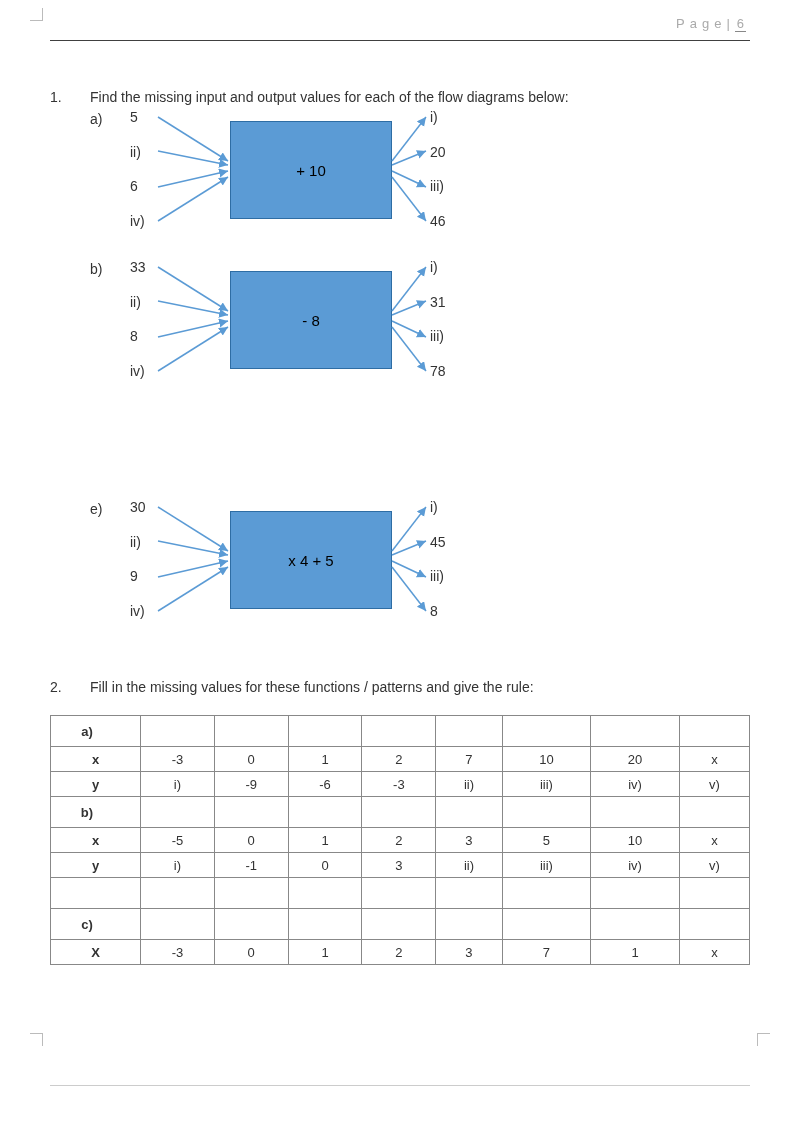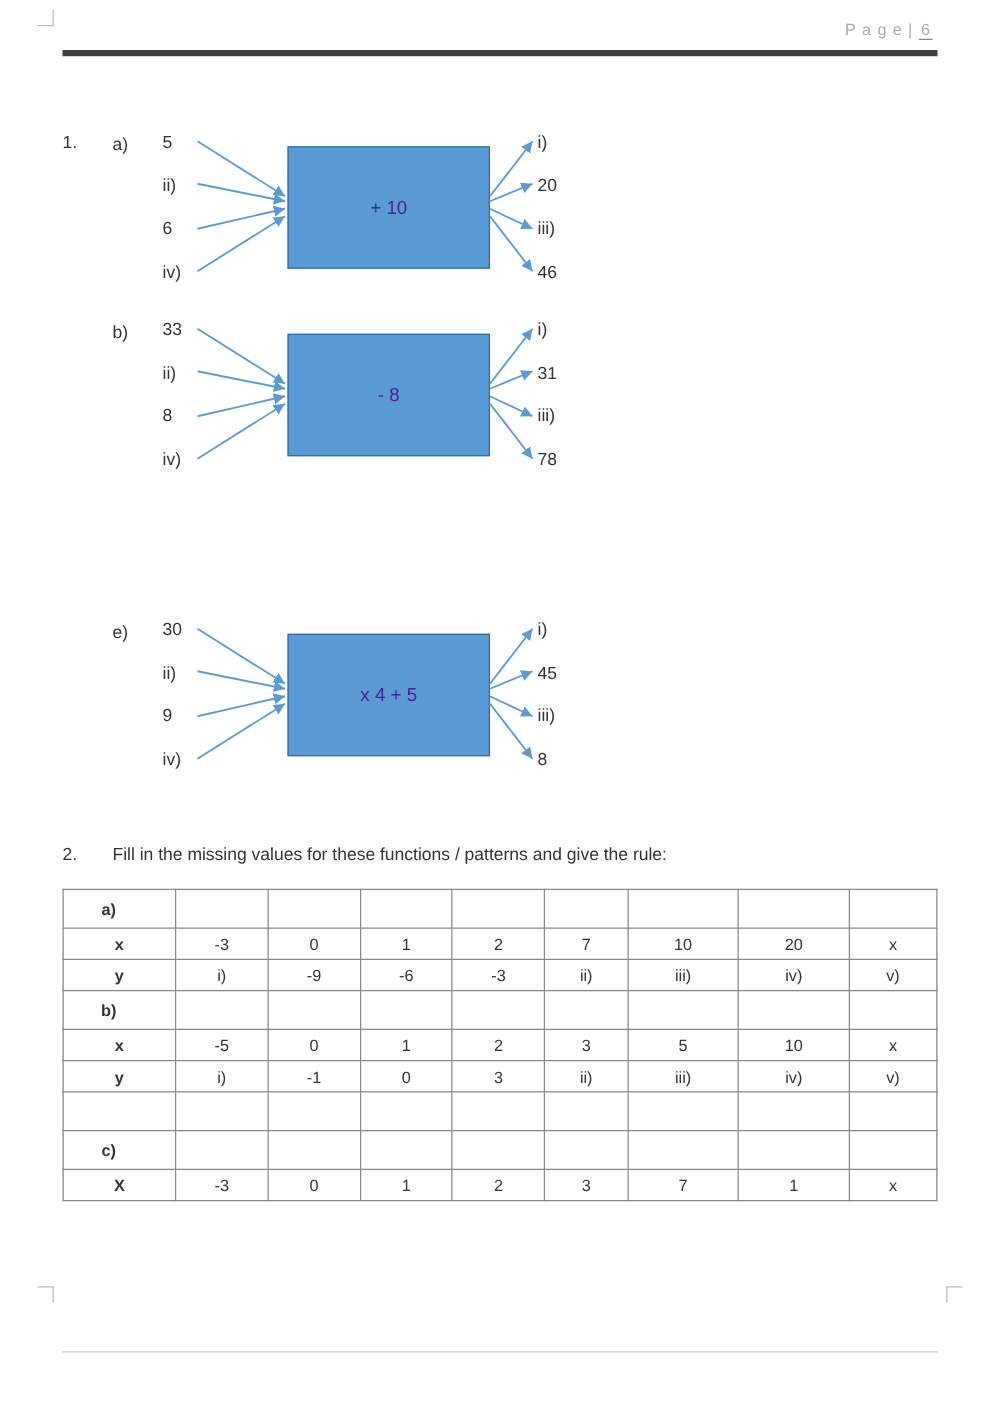--- a/index.html
+++ b/index.html
@@ -10,24 +10,24 @@
     color: #333;
     background: #fff;
     width: 800px;
   }
   .page {
     padding: 20px 50px 60px 50px;
     position: relative;
     box-sizing: border-box;
   }
   .header {
-    border-bottom: 5px solid #404040;
+    border-bottom: 1px solid #404040;
     height: 20px;
     position: relative;
-    margin-bottom: 60px;
+    margin-bottom: 48px;
   }
   .page-number {
     position: absolute;
     right: 4px;
     top: -4px;
     color: #aaa;
     letter-spacing: 5px;
     font-size: 13px;
   }
   .page-number .n {
@@ -96,21 +96,21 @@
     left: 100px;
     top: 12px;
     width: 160px;
     height: 96px;
     background: #5b9bd5;
     border: 1px solid #2e6da4;
     display: flex;
     align-items: center;
     justify-content: center;
     font-size: 15px;
-    color: #4c1d95;
+    color: #000000;
   }
   svg.arrows {
     position: absolute;
     left: 0;
     top: 0;
   }
   table.func {
     border-collapse: collapse;
     width: 100%;
     margin-top: 6px;
@@ -140,20 +140,21 @@
   <div class="corner-tl"></div>
   <div class="header">
     <div class="page-number">
       <span>Page|</span><span class="n">6</span>
     </div>
   </div>
 
   <div class="question">
     <div class="qnum">1.</div>
     <div class="qbody">
+      <div style="margin-bottom:4px;">Find the missing input and output values for each of the flow diagrams below:</div>
 
       <div class="subpart">
         <div class="sublabel">a)</div>
         <div class="flow">
           <div class="inputs">
             <span>5</span>
             <span>ii)</span>
             <span>6</span>
             <span>iv)</span>
           </div>

